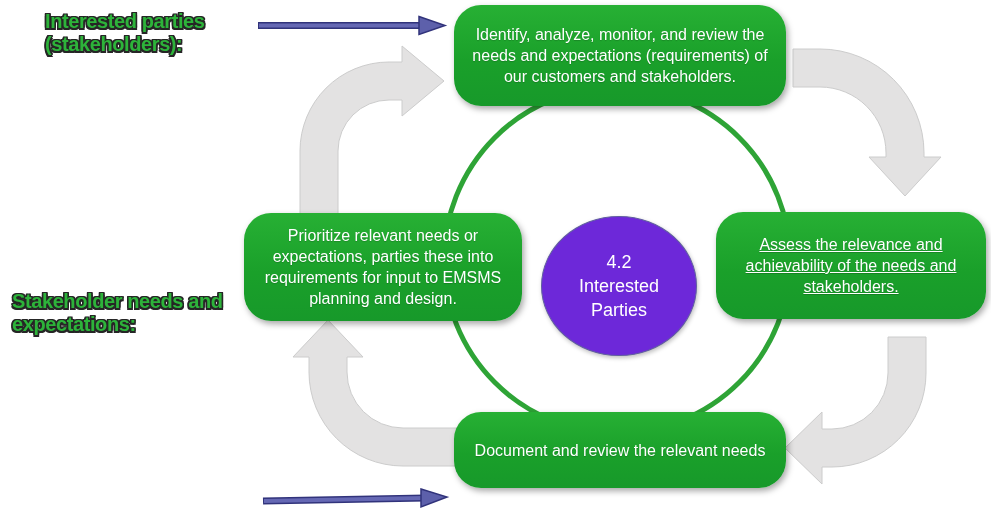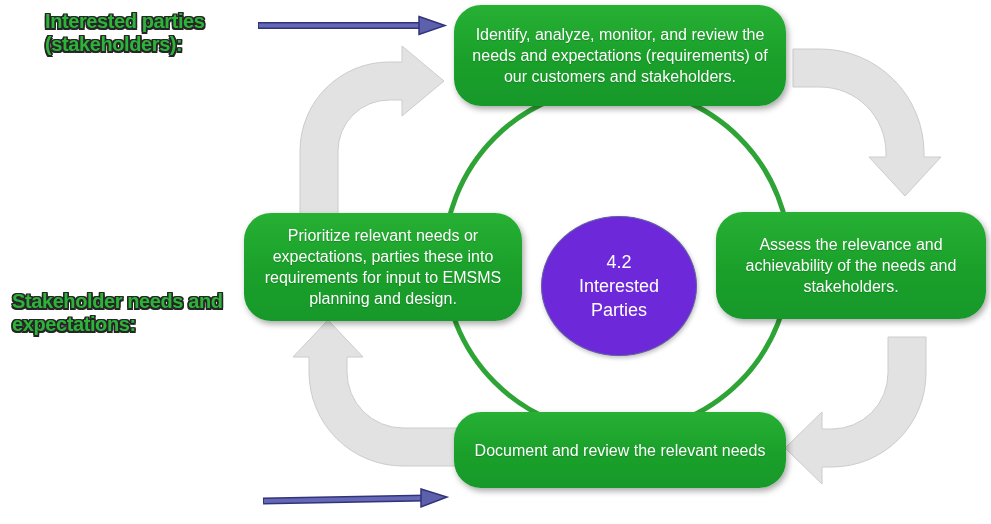--- a/index.html
+++ b/index.html
@@ -61,21 +61,21 @@
       <polygon points="421,489 447,497 421,507" fill="#5d60ab" stroke="#31337b" stroke-width="1.5"></polygon>
     </g>
   </svg>
 
   <div class="node" style="left:454px;top:5px;width:332px;height:101px;">
     <div>Identify, analyze, monitor, and review the</div>
     <div>needs and expectations (requirements) of</div>
     <div>our customers and stakeholders.</div>
   </div>
 
-  <div class="node" style="left:716px;top:212px;width:270px;height:107px;">
+  <div class="node" style="left:716px;top:212px;width:270px;height:107px;text-decoration:underline;">
     <div>Assess the relevance and</div>
     <div>achievability of the needs and</div>
     <div>stakeholders.</div>
   </div>
 
   <div class="node" style="left:454px;top:412px;width:332px;height:76px;">
     <div>Document and review the relevant needs</div>
   </div>
 
   <div class="node" style="left:244px;top:213px;width:278px;height:108px;">

